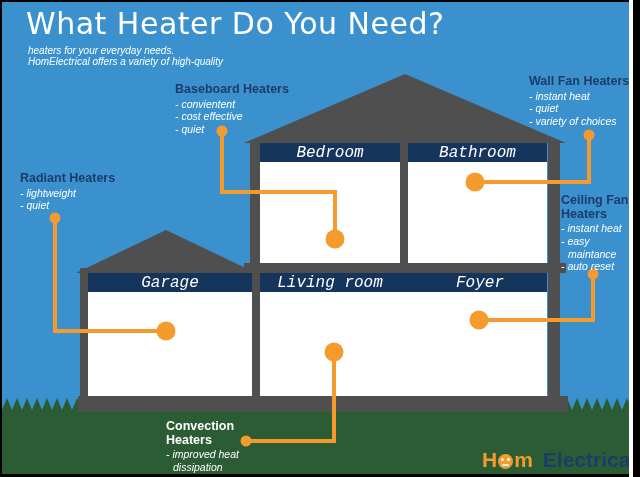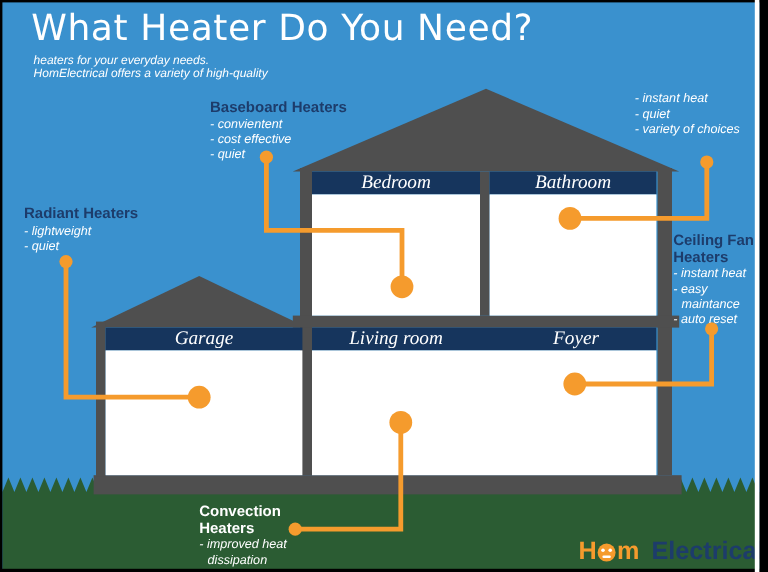--- a/index.html
+++ b/index.html
@@ -16,21 +16,21 @@
     font-size:30px;letter-spacing:0.5px;color:#fff;
   }
   #page-subtitle{
     position:absolute;left:28px;top:46px;width:260px;
     font-size:10px;line-height:10.5px;font-style:italic;color:#fff;
   }
   
   .room-header{position:absolute;height:19px;background:#16355D;display:flex;align-items:center;justify-content:center;}
   .room-body{position:absolute;background:#fff;}
   .room-label{
-    font-family:Liberation Serif, serif;font-style:italic;
+    font-family:Liberation Mono, monospace;font-style:italic;
     font-size:16px;color:#fff;white-space:nowrap;
   }
   #rh-bedroom{left:260px;top:143px;width:140px;}
   #rb-bedroom{left:260px;top:162px;width:140px;height:101px;}
   #rh-bathroom{left:408px;top:143px;width:139px;}
   #rb-bathroom{left:408px;top:162px;width:139px;height:101px;}
   #rh-garage{left:88px;top:273px;width:164px;}
   #rb-garage{left:88px;top:292px;width:164px;height:104px;}
   #rh-ground{left:260px;top:273px;width:287px;justify-content:flex-start;}
   #rb-ground{left:260px;top:292px;width:287px;height:104px;}
@@ -147,20 +147,21 @@
   <div class="co" id="co-baseboard">
     <div class="co-h">Baseboard Heaters</div>
     <ul>
       <li>convientent</li>
       <li>cost effective</li>
       <li>quiet</li>
     </ul>
   </div>
 
   <div class="co" id="co-wallfan">
+    <div class="co-h">Wall Fan Heaters</div>
     <ul>
       <li>instant heat</li>
       <li>quiet</li>
       <li>variety of choices</li>
     </ul>
   </div>
 
   <div class="co" id="co-radiant">
     <div class="co-h">Radiant Heaters</div>
     <ul>

